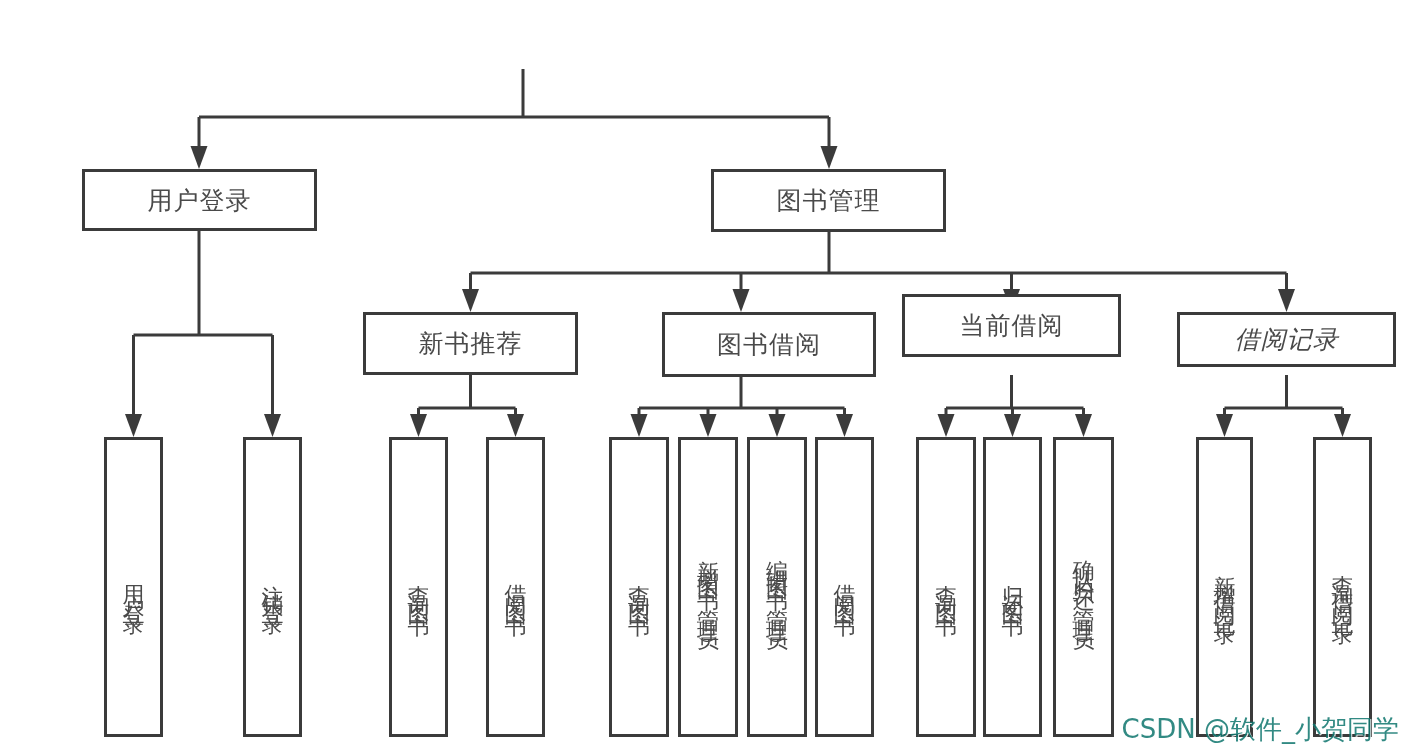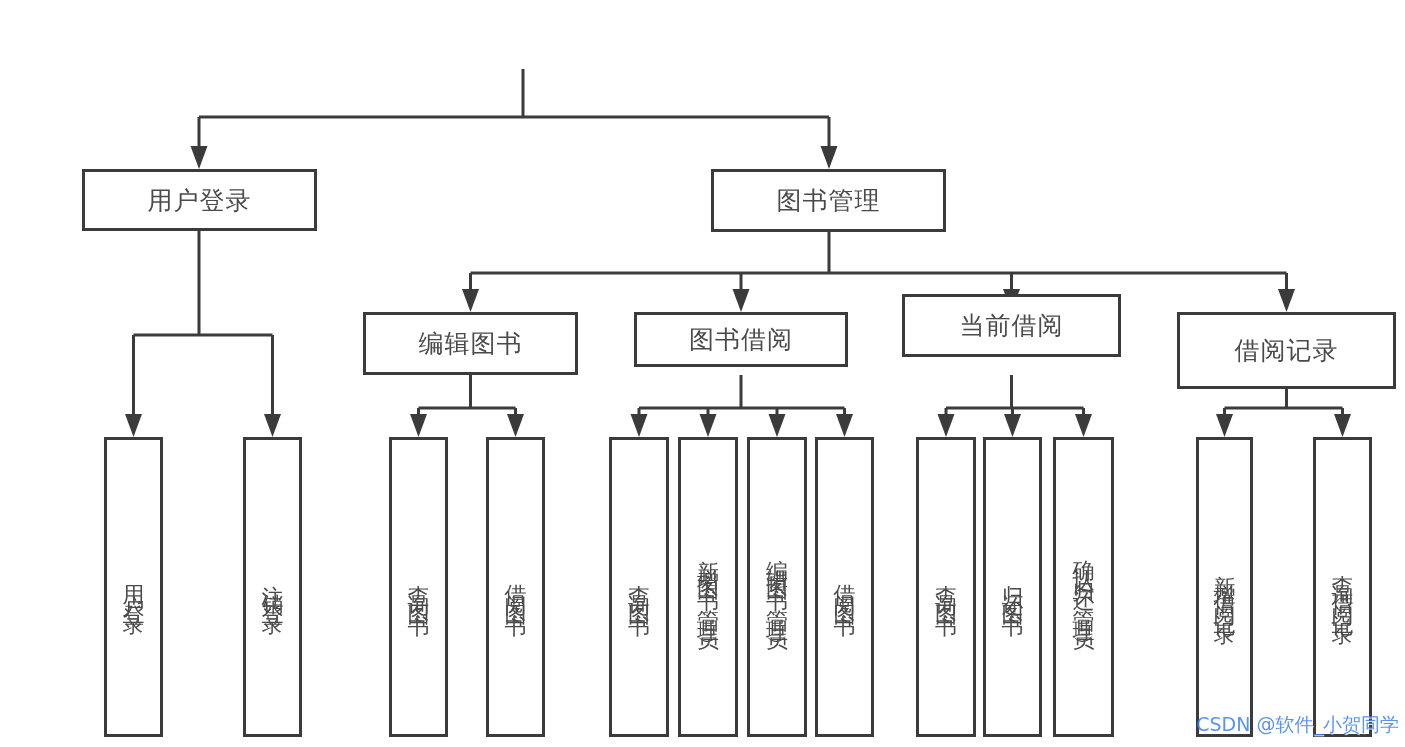--- a/index.html
+++ b/index.html
@@ -43,22 +43,22 @@
   .vbox span {
     font-size: 22px;
     letter-spacing: 10px;
     line-height: 1;
     white-space: nowrap;
   }
   .watermark {
     position: absolute;
     right: 6px;
     top: 712px;
-    font-size: 19px;
-    color: #3b82f6;
+    font-size: 26px;
+    color: #0f766e;
     opacity: 0.85;
     text-shadow: 1px 1px 0 #ffffff;
     white-space: nowrap;
     z-index: 5;
   }
 </style>
 </head>
 <body>
 
 <div class="canvas">
@@ -99,29 +99,29 @@
 
 
   <div class="node hbox" style="left:82px; top:169px; width:235px; height:62px;">
     <span>用户登录</span>
   </div>
   <div class="node hbox" style="left:711px; top:169px; width:235px; height:63px;">
     <span>图书管理</span>
   </div>
 
   <div class="node hbox" style="left:363px; top:312px; width:215px; height:63px;">
-    <span>编辑图书</span>
+    <span>新书推荐</span>
   </div>
-  <div class="node hbox" style="left:634px; top:312px; width:214px; height:55px;">
+  <div class="node hbox" style="left:662px; top:312px; width:214px; height:65px;">
     <span>图书借阅</span>
   </div>
   <div class="node hbox" style="left:902px; top:294px; width:219px; height:63px;">
     <span>当前借阅</span>
   </div>
-  <div class="node hbox" style="left:1177px; top:312px; width:219px; height:77px;">
+  <div class="node hbox" style="left:1177px; top:312px; width:219px; height:55px;font-style:italic;">
     <span>借阅记录</span>
   </div>
 
   <div class="node vbox" style="left:104px; top:437px; width:59px; height:300px;">
     <span>用户登录</span>
   </div>
   <div class="node vbox" style="left:243px; top:437px; width:59px; height:300px;">
     <span>注销登录</span>
   </div>
 

